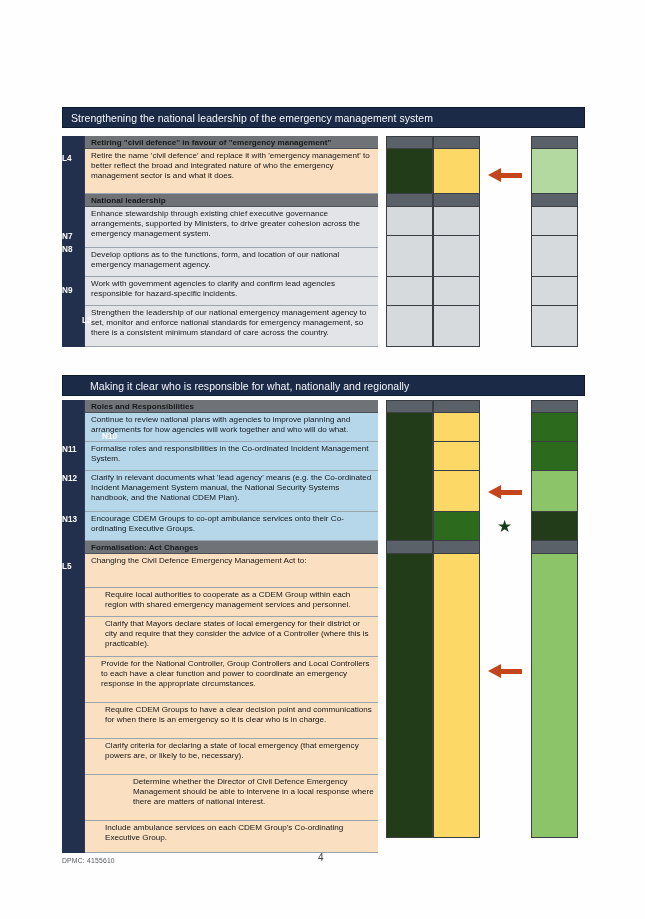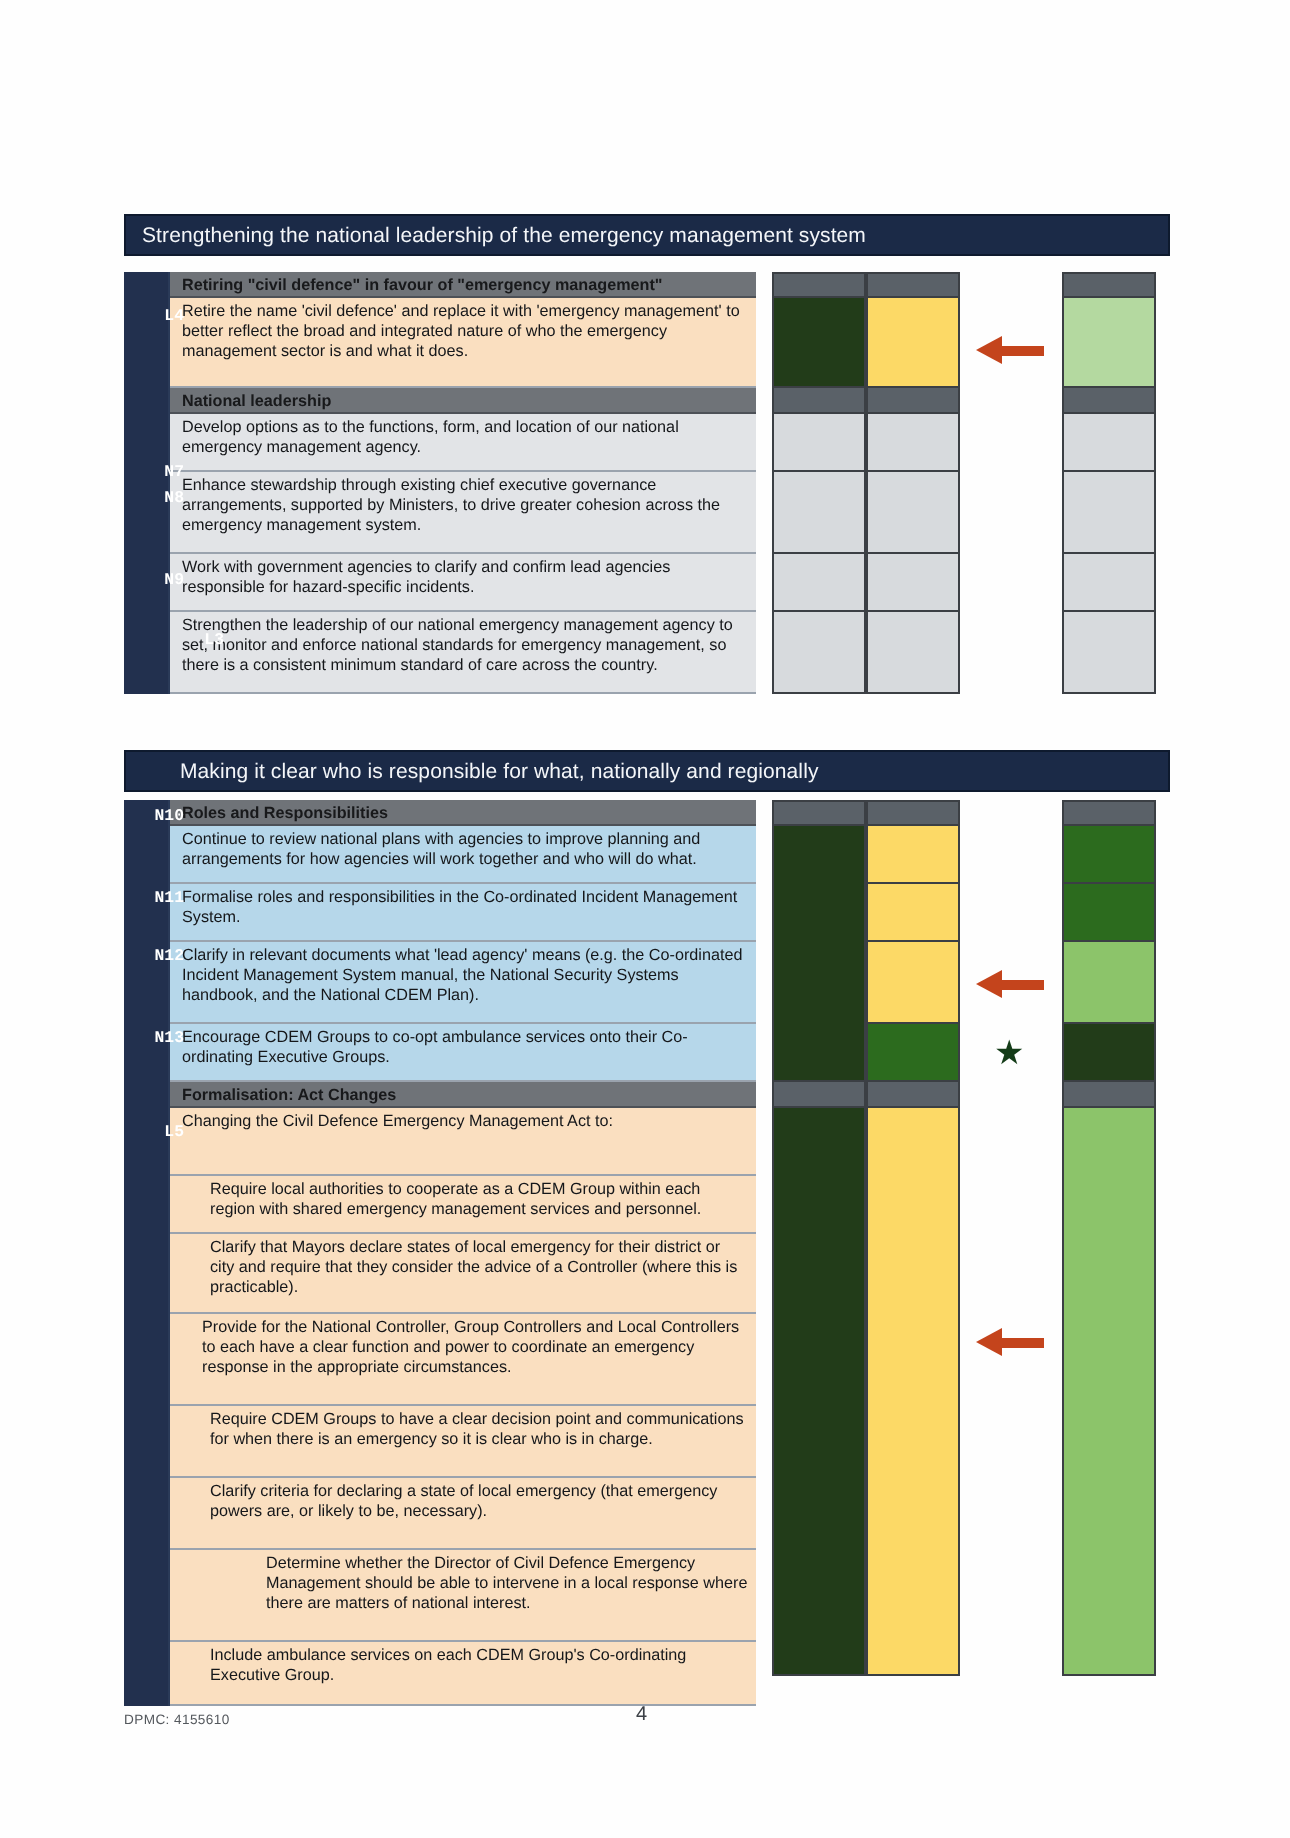--- a/index.html
+++ b/index.html
@@ -53,25 +53,24 @@
   .idcol {
     width: 22px;
     background: #22304e;
     flex: none;
     position: relative;
   }
   .idtag {
     position: absolute;
     left: 0;
     width: 30px;
-    text-align: right;
+    text-align: left;
     color: #ffffff;
     font-size: 8.2px;
     font-weight: bold;
-    font-family: Liberation Mono, monospace;
   }
   .textcol {
     width: 294px;
     flex: none;
     border-left: 1px solid #2a3a58;
     box-sizing: border-box;
   }
 
   .row {
     box-sizing: border-box;
@@ -172,22 +171,22 @@
       <div class="idtag" style="top:18px;">L4</div>
       <div class="idtag" style="top:96px;">N7</div>
       <div class="idtag" style="top:109px;">N8</div>
       <div class="idtag" style="top:150px;">N9</div>
       <div class="idtag" style="top:180px;padding-left:20px;">L3</div>
     </div>
     <div class="textcol">
       <div class="row subhead" style="height:13px;">Retiring "civil defence" in favour of "emergency management"</div>
       <div class="row peach" style="height:45px;">Retire the name 'civil defence' and replace it with 'emergency management' to better reflect the broad and integrated nature of who the emergency management sector is and what it does.</div>
       <div class="row subhead" style="height:13px;">National leadership</div>
+      <div class="row grey" style="height:41px;">Enhance stewardship through existing chief executive governance arrangements, supported by Ministers, to drive greater cohesion across the emergency management system.</div>
       <div class="row grey" style="height:29px;">Develop options as to the functions, form, and location of our national emergency management agency.</div>
-      <div class="row grey" style="height:41px;">Enhance stewardship through existing chief executive governance arrangements, supported by Ministers, to drive greater cohesion across the emergency management system.</div>
       <div class="row grey" style="height:29px;">Work with government agencies to clarify and confirm lead agencies responsible for hazard-specific incidents.</div>
       <div class="row grey" style="height:41px;">Strengthen the leadership of our national emergency management agency to set, monitor and enforce national standards for emergency management, so there is a consistent minimum standard of care across the country.</div>
     </div>
   </div>
 
   <div class="swgroup" style="left:386px; top:136px;">
     <div class="swcol">
       <div class="sw top" style="height:13px;background:#5a6168;"></div>
       <div class="sw" style="height:45px;background:#223c19;"></div>
       <div class="sw" style="height:13px;background:#5a6168;"></div>
@@ -223,21 +222,21 @@
     <div class="shaft"></div>
     <div class="head"></div>
   </div>
 
   <div class="banner" style="top:375px;padding-left:27px;">
     <span class="banner-text">Making it clear who is responsible for what, nationally and regionally</span>
   </div>
 
   <div class="tblock" id="tbl2" style="top:400px;">
     <div class="idcol">
-      <div class="idtag" style="top:4px;">N10</div>
+      <div class="idtag" style="top:32px;margin-left:40px;">N10</div>
       <div class="idtag" style="top:45px;">N11</div>
       <div class="idtag" style="top:74px;">N12</div>
       <div class="idtag" style="top:115px;">N13</div>
       <div class="idtag" style="top:162px;">L5</div>
     </div>
     <div class="textcol">
       <div class="row subhead" style="height:13px;">Roles and Responsibilities</div>
       <div class="row blue" style="height:29px;">Continue to review national plans with agencies to improve planning and arrangements for how agencies will work together and who will do what.</div>
       <div class="row blue" style="height:29px;">Formalise roles and responsibilities in the Co-ordinated Incident Management System.</div>
       <div class="row blue" style="height:41px;">Clarify in relevant documents what 'lead agency' means (e.g. the Co-ordinated Incident Management System manual, the National Security Systems handbook, and the National CDEM Plan).</div>

